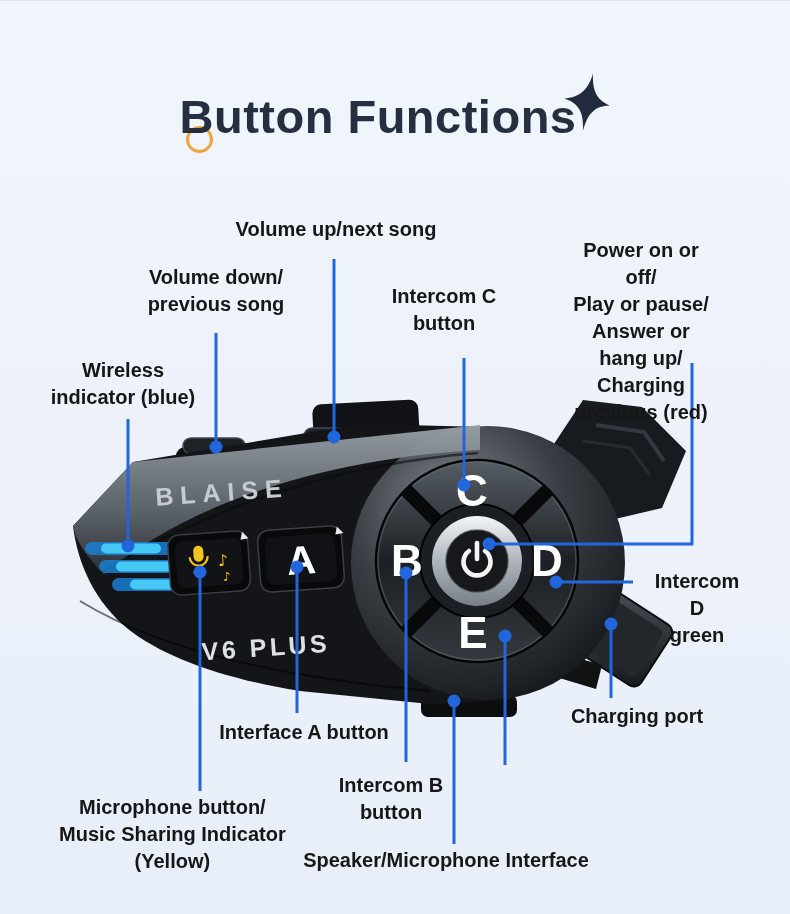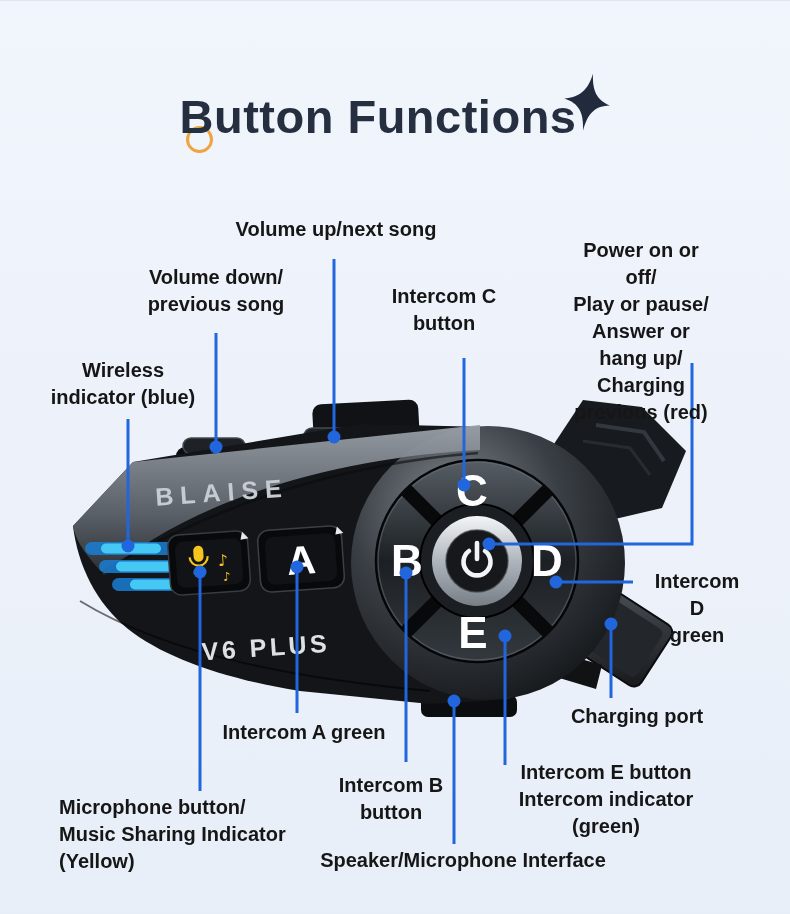--- a/index.html
+++ b/index.html
@@ -15,21 +15,21 @@
   }
   .title-ring{
     position:absolute;left:186px;top:125px;width:21px;height:21px;
     border:3px solid #efa53f;border-radius:50%;z-index:2;
   }
   .sparkle{position:absolute;left:560px;top:70px;z-index:3;}
   .lbl{
     position:absolute;font-size:20px;line-height:27px;color:#161616;
     text-align:center;transform:translateX(-50%);white-space:pre-line;z-index:4;font-weight:bold;
   }
-  .lbl.left{text-align:left;transform:none;}
+  .lbl.left{text-align:center;transform:none;}
   .art{position:absolute;left:0;top:0;z-index:1;}
 </style>
 </head>
 <body>
 
 <div class="stage">
 
   <div class="title-ring"></div>
   <div class="title">Button Functions</div>
   <svg class="sparkle" width="52" height="62" viewBox="0 0 52 62">
@@ -196,23 +196,21 @@
 previous song</div>
   <div class="lbl" style="left:444px;top:282px">Intercom C
 button</div>
   <div class="lbl" style="left:641px;top:236px">Power on or off/
 Play or pause/
 Answer or hang up/
 Charging previous (red)</div>
   <div class="lbl" style="left:697px;top:567px">Intercom D
 green</div>
   <div class="lbl" style="left:637px;top:702px">Charging port</div>
-  <div class="lbl" style="left:304px;top:718px">Intercom A green</div>
+  <div class="lbl" style="left:304px;top:718px">Interface A button</div>
   <div class="lbl" style="left:391px;top:771px">Intercom B
 button</div>
   <div class="lbl left" style="left:59px;top:793px">Microphone button/
 Music Sharing Indicator
 (Yellow)</div>
-  <div class="lbl" style="left:606px;top:758px">Intercom E button
-Intercom indicator (green)</div>
-  <div class="lbl" style="left:463px;top:846px">Speaker/Microphone Interface</div>
+  <div class="lbl" style="left:446px;top:846px">Speaker/Microphone Interface</div>
 
 </div>
 
 </body></html>

